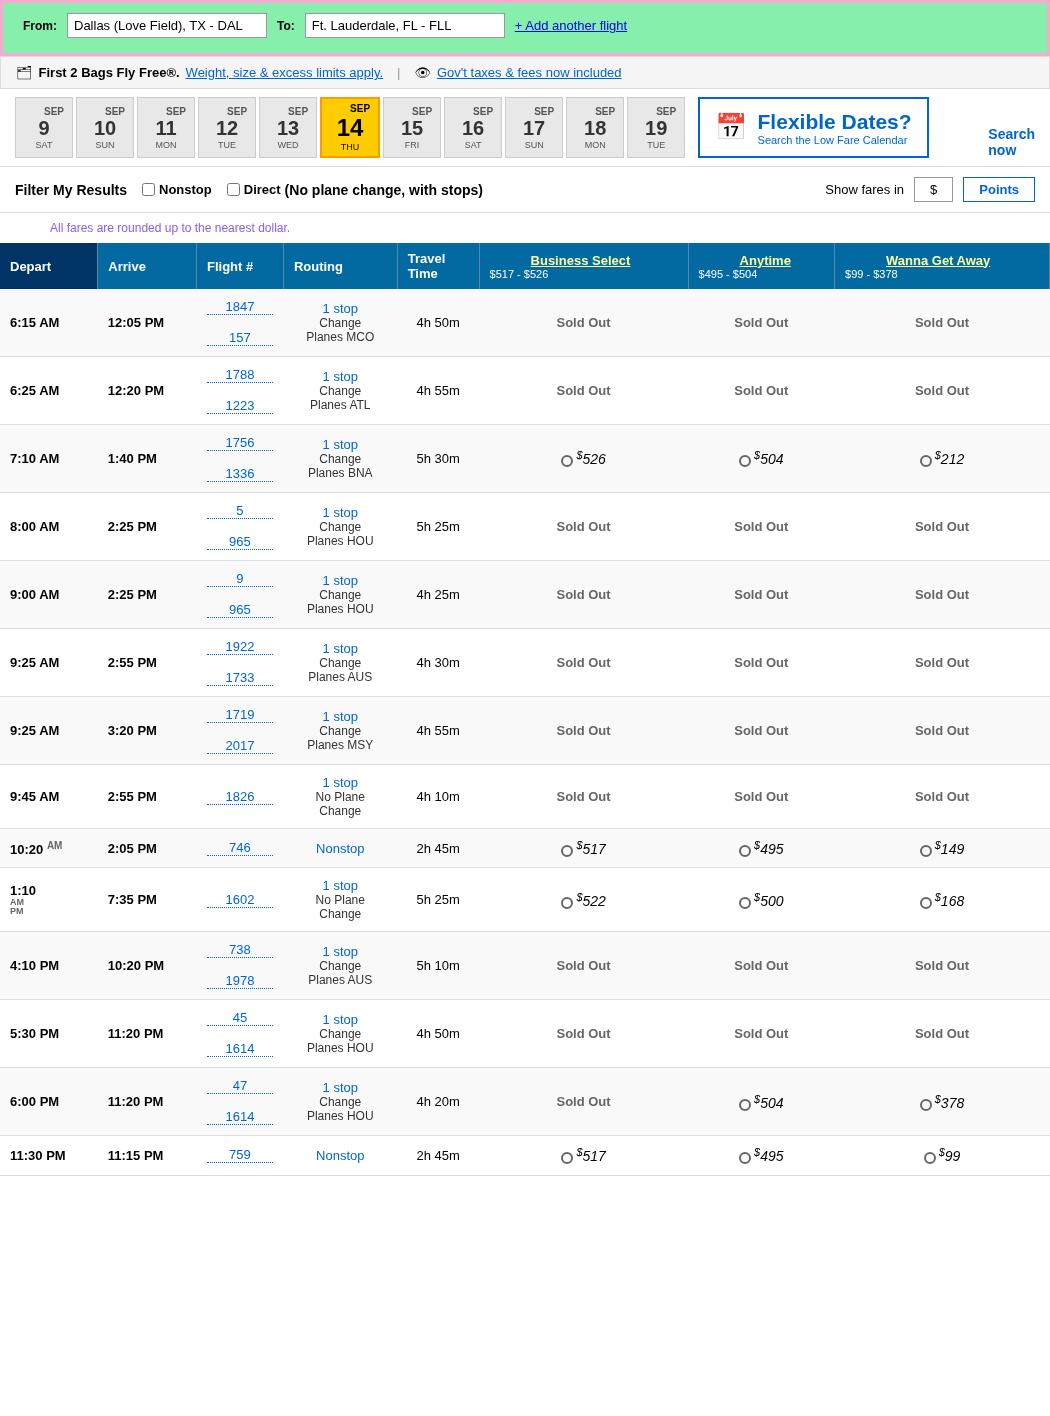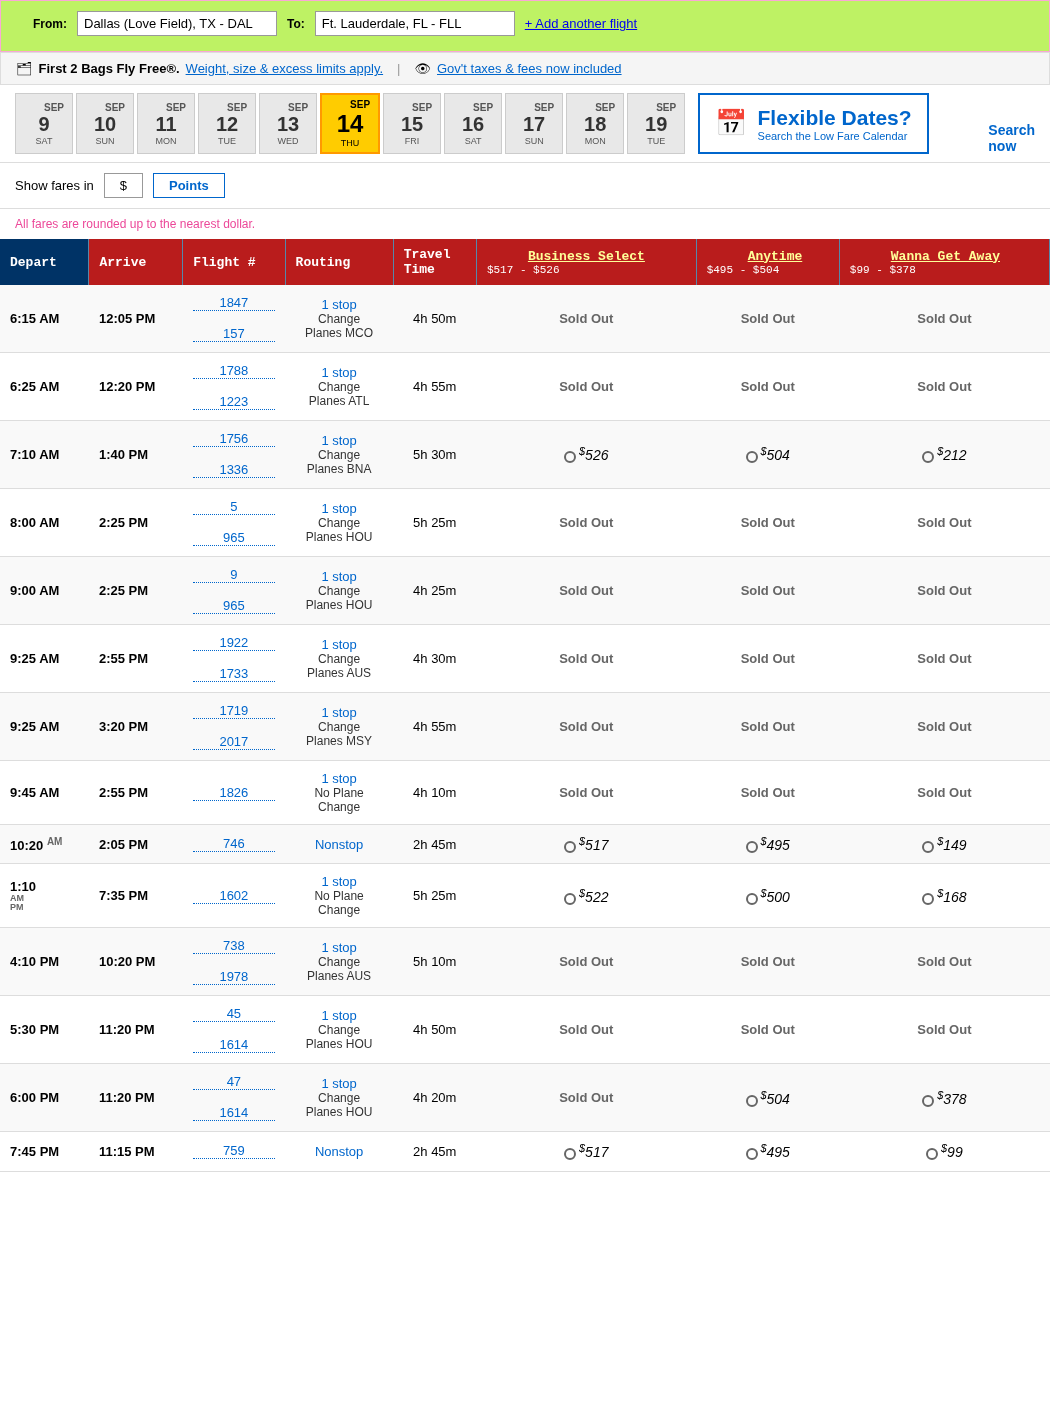--- a/index.html
+++ b/index.html
@@ -1,18 +1,18 @@
 <!DOCTYPE html>
 <html><head>
   <meta charset="utf-8">
   <style>
     * { box-sizing: border-box; margin: 0; padding: 0; }
     body { font-family: Arial, sans-serif; font-size: 13px; background: #fff; width: 1050px; }
 
-    .top-bar { border: 1px solid #f9a8d4; padding: 10px 32px; background: #bef264; }
+    .top-bar { border: 3px solid #f9a8d4; padding: 10px 20px; background: #86efac; }
     .from-to { display: flex; align-items: center; gap: 10px; margin-bottom: 5px; }
     .from-to label { font-weight: bold; font-size: 12px; }
     .from-to input { border: 1px solid #999; padding: 4px 6px; font-size: 13px; width: 200px; }
 
     .info-bar { background: #f5f5f5; border: 1px solid #ddd; padding: 8px 15px; display: flex; align-items: center; gap: 6px; font-size: 13px; }
     .info-bar a { color: #0066cc; text-decoration: underline; }
     .info-bar .sep { color: #999; margin: 0 8px; }
     .date-cell { display: flex; flex-direction: column; align-items: center; justify-content: center; padding: 4px 8px; border: 1px solid #ccc; cursor: pointer; min-width: 52px; background: #e8e8e8; }
     .date-cell .month { font-size: 10px; font-weight: bold; color: #555; margin-left: 20px; }
     .date-cell .day-num { font-size: 20px; font-weight: bold; color: #333; }
@@ -30,24 +30,24 @@
 
     .filter-bar { display: flex; justify-content: space-between; align-items: center; padding: 10px 15px; border-top: 1px solid #ddd; border-bottom: 1px solid #ddd; background: #fff; }
     .filter-left { display: flex; align-items: center; gap: 15px; }
     .filter-left span { font-weight: bold; font-size: 14px; }
     .filter-option { display: flex; align-items: center; gap: 4px; }
     .filter-right { display: flex; align-items: center; gap: 10px; }
     .fare-btn { padding: 4px 15px; border: 1px solid #ccc; cursor: pointer; font-size: 13px; background: #fff; }
     .fare-btn.dollar { background: #fff; border: 1px solid #999; }
     .fare-btn.points { color: #0066cc; font-weight: bold; border: 1px solid #0066cc; }
 
-    .results-note { padding: 8px 15px; font-size: 12px; color: #ec4899; }
+    .results-note { padding: 8px 15px; font-size: 12px; color: #8b5cf6; margin-left: 35px; }
 
     .flights-table { width: 100%; border-collapse: collapse; }
-    .flights-table thead tr { background: #b91c1c; color: #fff; font-family: Liberation Mono, monospace; }
+    .flights-table thead tr { background: #0369a1; color: #fff; }
     .flights-table thead th { padding: 8px 10px; text-align: left; font-size: 13px; border-right: 1px solid #5588aa; }
     .flights-table thead th.depart { background: #003366; }
     .flights-table thead th a { color: #ffff99; text-decoration: underline; padding-left: 41px; }
     .flights-table thead th .price-range { display: block; font-size: 11px; font-weight: normal; }
 
     .flights-table tbody tr { border-bottom: 1px solid #ddd; }
     .flights-table tbody tr:nth-child(odd) { background: #f9f9f9; }
     .flights-table tbody tr:nth-child(even) { background: #fff; }
     .flights-table tbody td { padding: 10px 10px; vertical-align: middle; font-size: 13px; }
 
@@ -151,20 +151,32 @@
       <div class="flex-sub">Search the Low Fare Calendar</div>
     </div>
   </div>
 
   <div style="display:flex; flex-direction:column; align-items:flex-end; justify-content:flex-end; margin-left:auto; padding-left:15px;">
     <a href="#" class="search-btn">Search<br>now</a>
   </div>
 </div>
 
 <div class="filter-bar">
+  <div class="filter-left">
+    <span>Filter My Results</span>
+    <div class="filter-option">
+      <input type="checkbox" style="">
+      <strong>Nonstop</strong>
+    </div>
+    <div class="filter-option">
+      <input type="checkbox" style="">
+      <strong>Direct</strong>
+      <span>(No plane change, with stops)</span>
+    </div>
+  </div>
   <div class="filter-right">
     <span>Show fares in</span>
     <button class="fare-btn dollar">$</button>
     <button class="fare-btn points">Points</button>
   </div>
 </div>
 
 <div class="results-note">
   <span>All fares are rounded up to the nearest dollar.</span>
 </div>
@@ -345,21 +357,21 @@
     <td style="text-align:center;">4h 20m</td>
     <td class="sold-out">Sold Out</td>
     <td class="price-cell">
       <span class="price-radio"></span><sup>$</sup><span class="price-amount">504</span>
     </td>
     <td class="price-cell">
       <span class="price-radio"></span><sup>$</sup><span class="price-amount">378</span>
     </td>
   </tr>
       <tr>
-    <td class="time-bold">7:45 PM</td>
+    <td class="time-bold">11:30 PM</td>
     <td class="time-bold">11:15 PM</td>
     <td>
           <a href="#" class="flight-link">759</a>
         </td>
     <td style="text-align:center;"><a href="#" class="routing-link">Nonstop</a></td>
     <td style="text-align:center;">2h 45m</td>
     <td class="price-cell">
       <span class="price-radio"></span><sup>$</sup><span class="price-amount">517</span>
     </td>
     <td class="price-cell">

